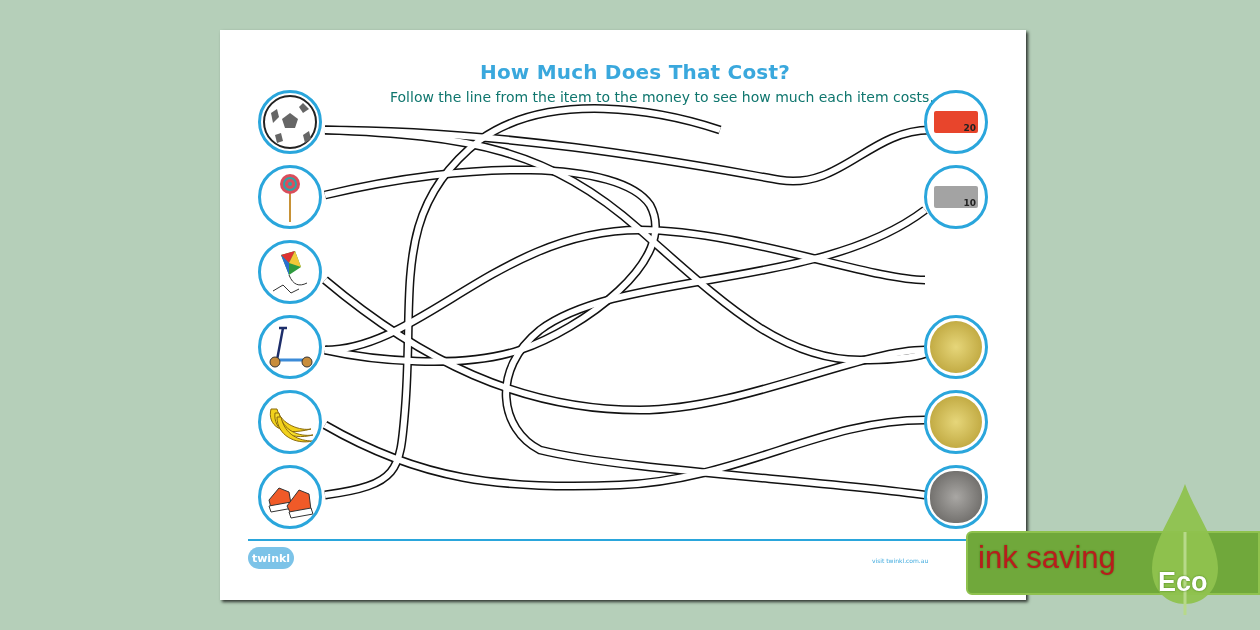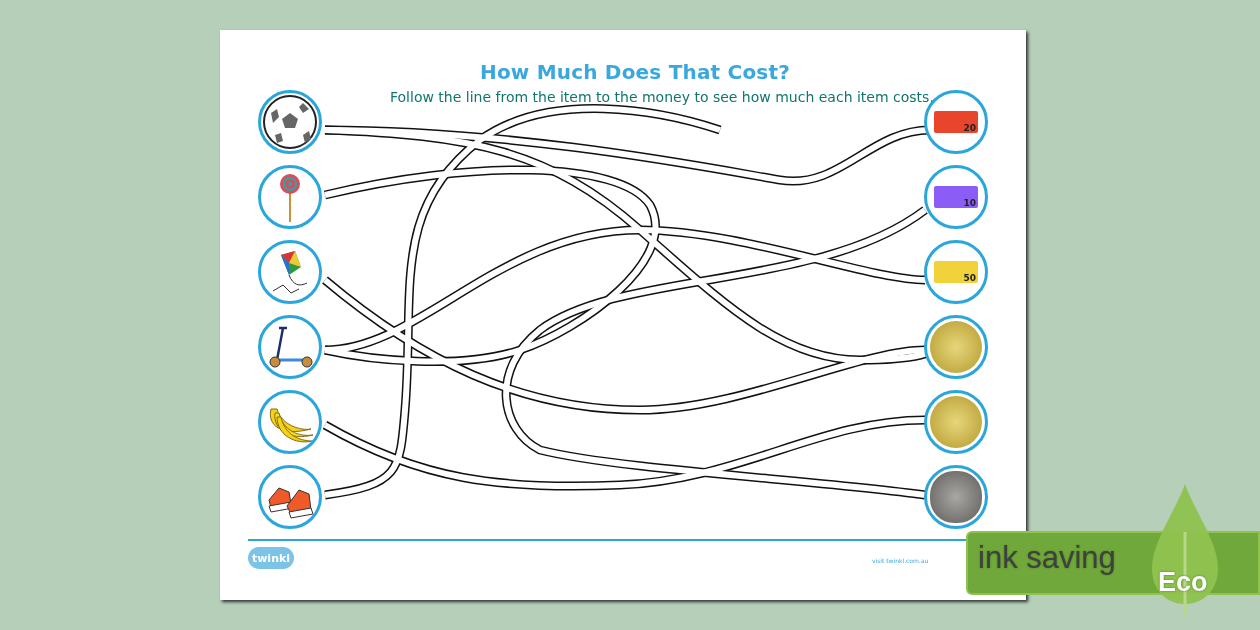--- a/index.html
+++ b/index.html
@@ -6,21 +6,21 @@
   body { width:1260px; height:630px; background:#b5cfb9; position:relative; overflow:hidden; font-family:"DejaVu Sans", sans-serif; }
   .page { position:absolute; left:220px; top:30px; width:806px; height:570px; background:#fff; box-shadow:2px 2px 3px rgba(0,0,0,0.75); }
   .title { position:absolute; left:0; width:100%; top:30px; text-align:center; color:#3aa8dd; font-weight:bold; font-size:20px; font-family:"DejaVu Sans", sans-serif; letter-spacing:0.2px;padding-left:12px; }
   .subtitle { position:absolute; left:170px; top:59px; font-size:14px; color:#0f766e; font-family:"DejaVu Sans", sans-serif; }
   .circle { position:absolute; width:64px; height:64px; border:3px solid #2aa6dc; border-radius:50%; background:#fff; box-sizing:border-box; display:flex; align-items:center; justify-content:center; overflow:hidden; }
   .paths { position:absolute; left:0; top:0; }
   .footer-line { position:absolute; left:28px; right:26px; top:509px; height:2px; background:#2aa6dc; }
   .twinkl-logo { position:absolute; left:28px; top:517px; width:46px; height:22px; background:#7cc3e8; border-radius:12px; color:#fff; font-size:11px; font-weight:bold; display:flex; align-items:center; justify-content:center;text-align:center; }
   .footer-url { position:absolute; left:652px; top:527px; font-size:6px; color:#3aa8dd; }
   .eco-banner { position:absolute; left:966px; top:531px; width:294px; height:64px; background:#70a83b; border-radius:6px 0 0 6px; border:2px solid #8fc24e; box-sizing:border-box; }
-  .eco-text { position:absolute; left:978px; top:540px; color:#404040; font-size:31px; font-family:"Liberation Sans", sans-serif; text-shadow:0 0 2px #3f7a16; }
+  .eco-text { position:absolute; left:978px; top:540px; color:#b91c1c; font-size:31px; font-family:"Liberation Sans", sans-serif; text-shadow:0 0 2px #3f7a16; }
   .eco-leaf { position:absolute; left:1150px; top:482px; }
   .eco-label { position:absolute; left:1158px; top:567px; color:#fff; font-weight:bold; font-size:27px; font-family:"Liberation Sans", sans-serif; text-shadow:0 0 2px #3f7a16; }
   .note { position:absolute; width:44px; height:22px; border-radius:2px; display:flex; align-items:flex-end; justify-content:flex-end; font-size:9px; font-weight:bold; color:#222; padding-right:2px; box-sizing:border-box; }
   .coin { width:52px; height:52px; border-radius:50%; }
 </style>
 </head>
 <body>
 
 <div class="page">
   <div class="title">How Much Does That Cost?</div>
@@ -101,27 +101,22 @@
         <path d="M26,42 L48,38 L50,44 L28,48 Z" fill="#fff" stroke="#333"></path>
       </svg>
   </div>
 
   <div class="circle" style="left:704px;top:60px;">
     <div class="note" style="background:#e8452c;">
         <span>20</span>
       </div>
   </div>
   <div class="circle" style="left:704px;top:135px;">
-    <div class="note" style="background:#8b5cf6;">
+    <div class="note" style="background:#a3a3a3;">
         <span>10</span>
-      </div>
-  </div>
-  <div class="circle" style="left:704px;top:210px;">
-    <div class="note" style="background:#f2d23a;">
-        <span>50</span>
       </div>
   </div>
   <div class="circle" style="left:704px;top:285px;">
     <div class="coin" style="background:radial-gradient(circle,#e6d67a,#b49a2e);"></div>
   </div>
   <div class="circle" style="left:704px;top:360px;">
     <div class="coin" style="background:radial-gradient(circle,#e6d67a,#b49a2e);"></div>
   </div>
   <div class="circle" style="left:704px;top:435px;">
     <div class="coin" style="background:radial-gradient(circle,#a9a7a4,#5e5c59);border-radius:46%;"></div>

